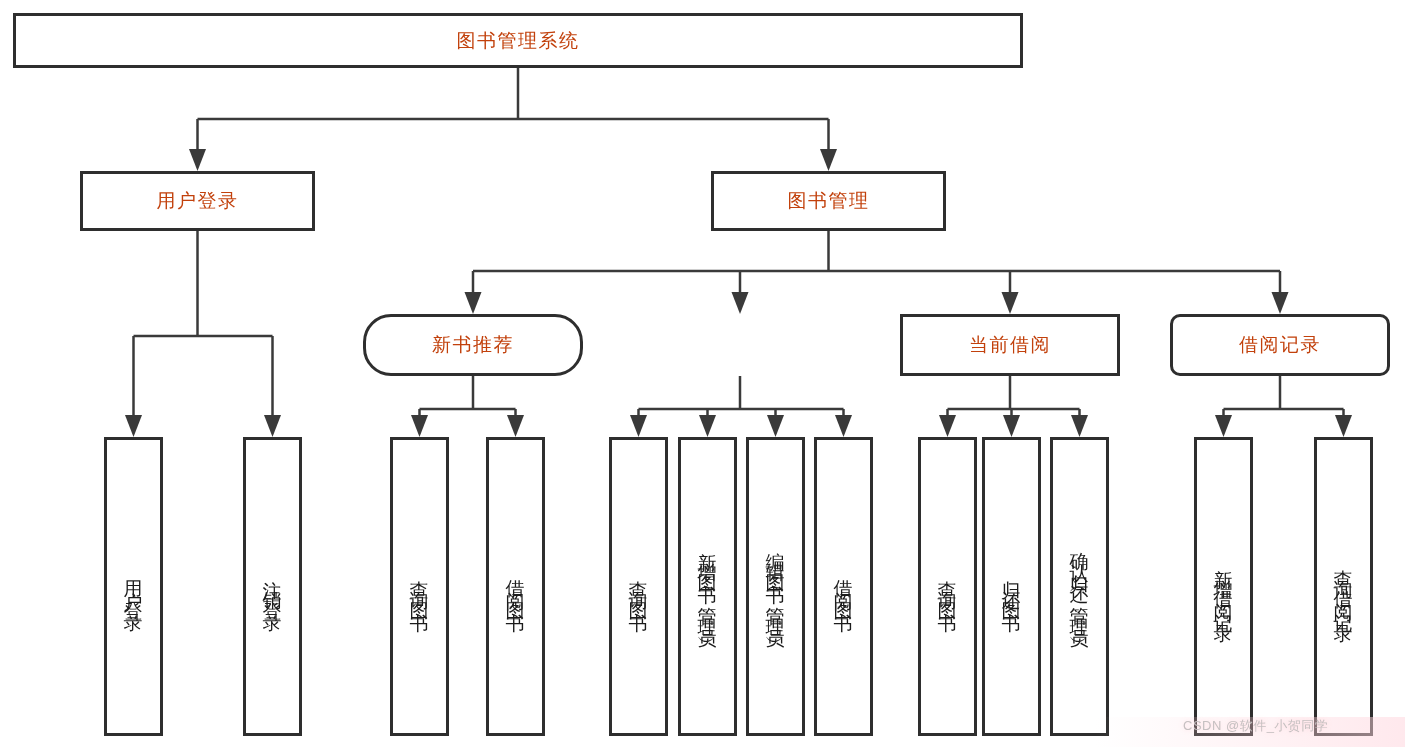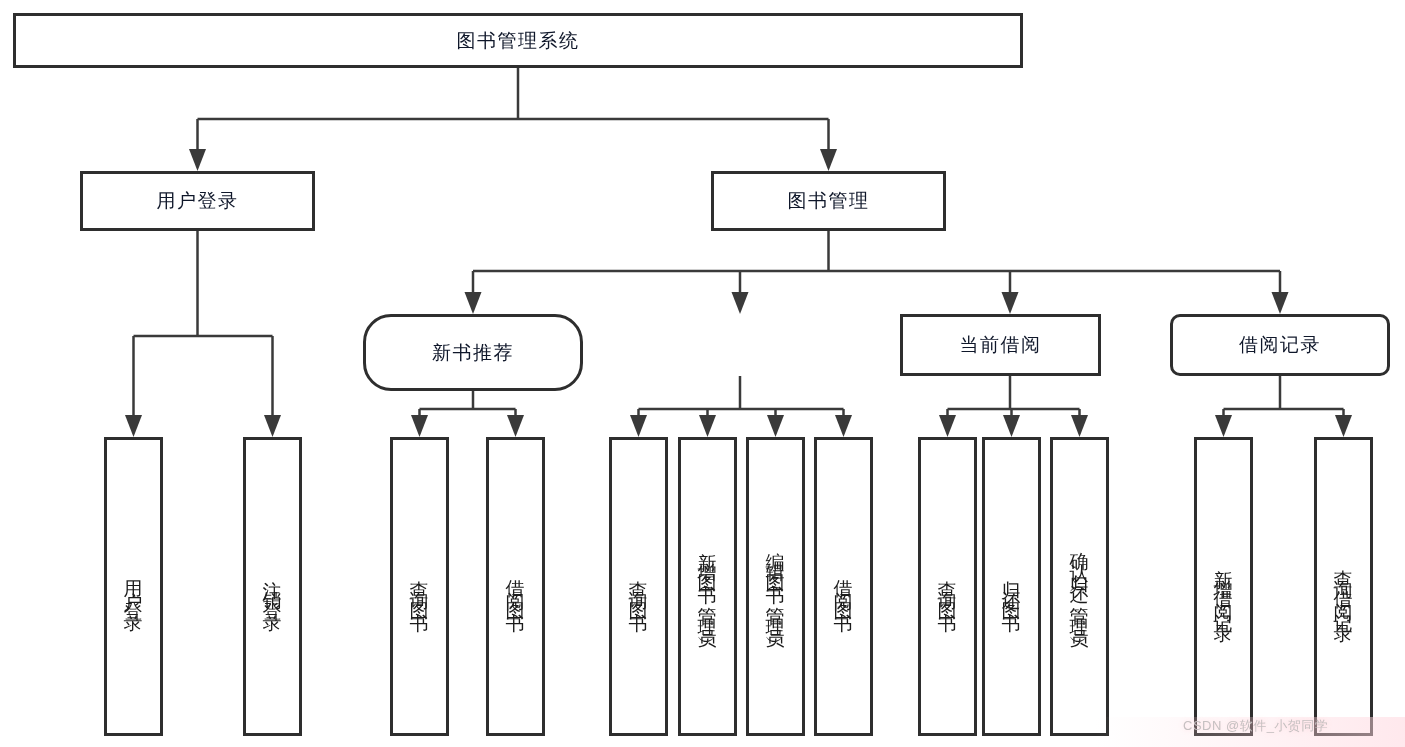--- a/index.html
+++ b/index.html
@@ -26,21 +26,21 @@
     position: absolute;
     background: #ffffff;
     border: 3px solid #2e2e2e;
     display: flex;
     align-items: center;
     justify-content: center;
     z-index: 2;
   }
   .box .hlabel {
     font-size: 19px;
-    color: #0f172a;
+    color: #c2410c;
     letter-spacing: 1.5px;
     white-space: nowrap;
   }
   .leaf {
     position: absolute;
     width: 59px;
     height: 299px;
     background: #ffffff;
     border: 3px solid #2e2e2e;
     display: flex;
@@ -160,24 +160,24 @@
     <span class="hlabel">图书管理系统</span>
   </div>
 
   <div class="box" style="left:80px; top:171px; width:235px; height:60px;">
     <span class="hlabel">用户登录</span>
   </div>
   <div class="box" style="left:711px; top:171px; width:235px; height:60px;">
     <span class="hlabel">图书管理</span>
   </div>
 
-  <div class="box" style="left:363px; top:314px; width:220px; height:77px;border-radius:28px;">
+  <div class="box" style="left:363px; top:314px; width:220px; height:62px;border-radius:28px;">
     <span class="hlabel">新书推荐</span>
   </div>
-  <div class="box" style="left:900px; top:314px; width:201px; height:62px;">
+  <div class="box" style="left:900px; top:314px; width:220px; height:62px;">
     <span class="hlabel">当前借阅</span>
   </div>
   <div class="box" style="left:1170px; top:314px; width:220px; height:62px;border-radius:10px;">
     <span class="hlabel">借阅记录</span>
   </div>
 
   <div class="leaf" style="left:104px; top:437px;">
     <span class="vlabel">用户登录</span>
   </div>
   <div class="leaf" style="left:243px; top:437px;">

